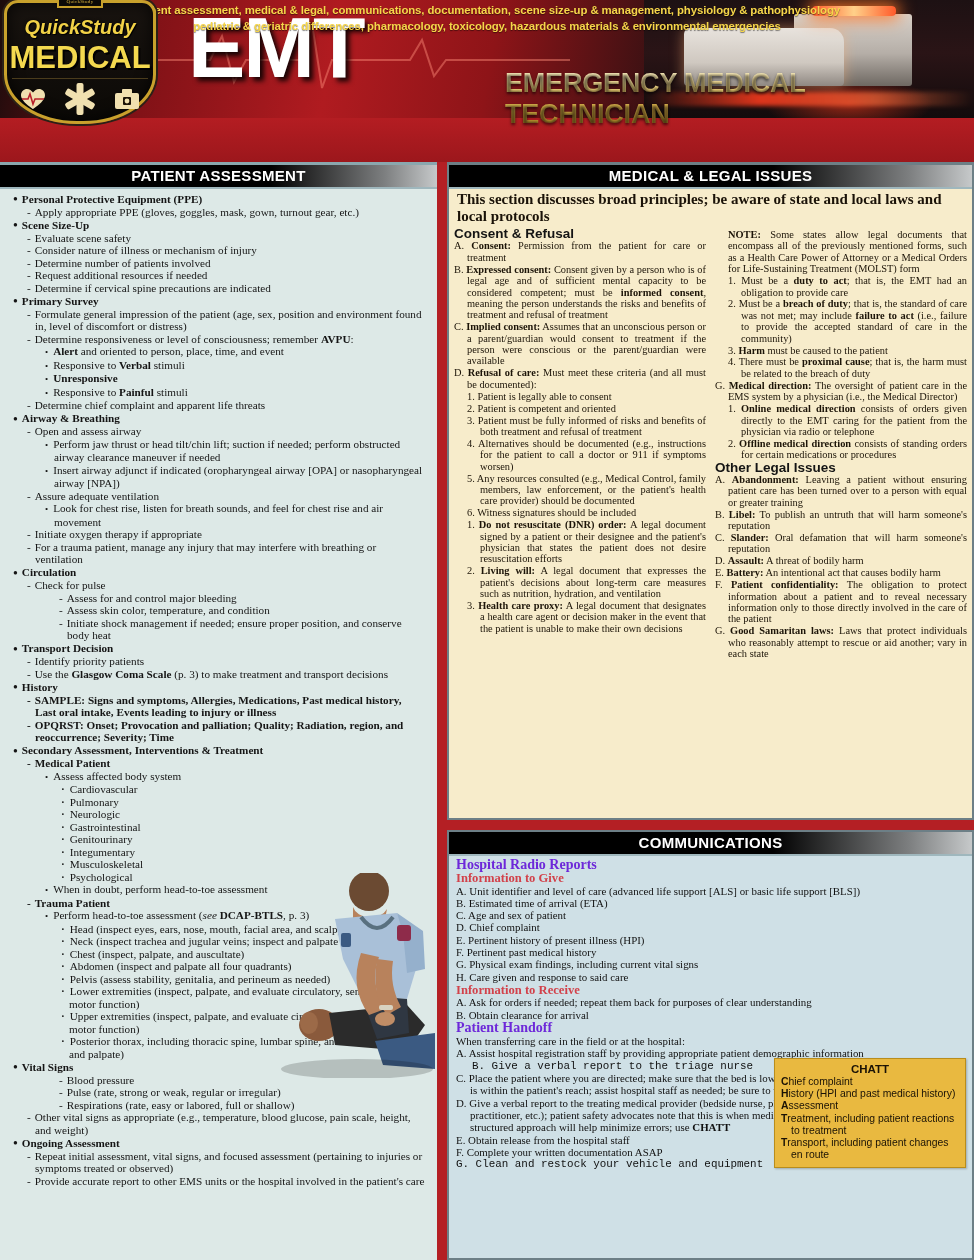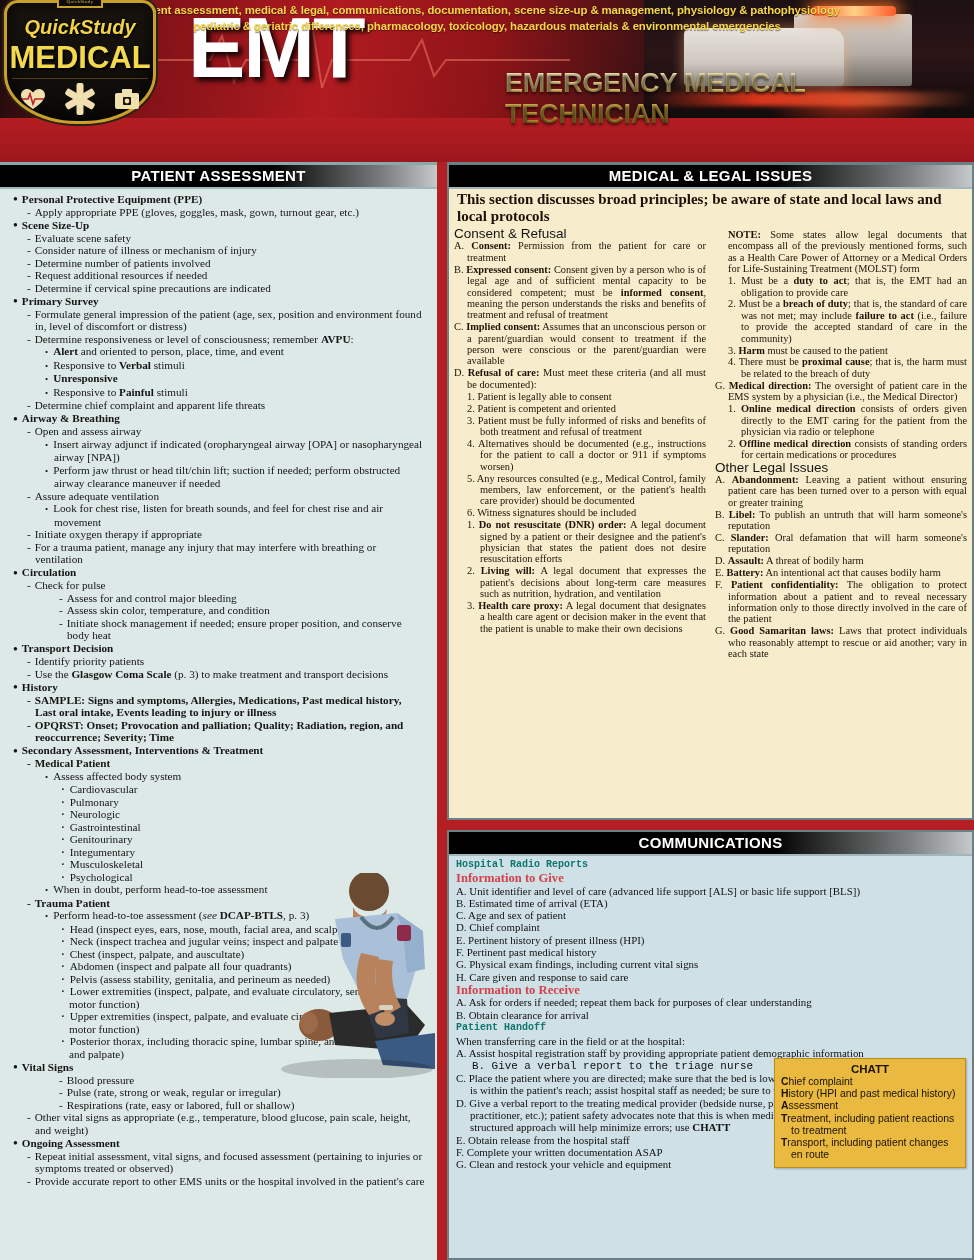--- a/index.html
+++ b/index.html
@@ -177,32 +177,32 @@
     width: 178px; height: 205px;
     pointer-events: none;
   }
 
   
   .ml-intro { font-size: 15px; padding: 2px 6px 2px 8px; font-weight: bold; color:#1a1208; }
   .ml-cols { display: flex; padding: 0 5px; gap: 9px; }
   .ml-col { width: 253px; font-size: 10.4px; line-height: 11.4px; color: #1c1408; text-align: justify; }
   .subhead {
     font-family: "Liberation Sans", sans-serif;
-    font-weight: normal; font-size: 13.5px; color: #141414;
+    font-weight: bold; font-size: 13.5px; color: #141414;
     margin: 1px 0 1px 0; text-align: left;
   }
   .al { margin-left: 13px; text-indent: -13px; margin-top: .5px; }
   .num { margin-left: 26px; text-indent: -13px; margin-top: .5px; }
   .note { margin-left: 13px; margin-top: 2px; }
 
   
   .comm-body { padding: 2px 6px 0 7px; font-size: 10.9px; line-height: 12.3px; color: #111; }
   .comm-h {
-    font-family: Liberation Mono, monospace;
-    font-weight: bold; font-size: 10px; color: #0f766e; margin: 1px 0 1px 0;
+    font-family: Liberation Serif, serif;
+    font-weight: bold; font-size: 14px; color: #6d28d9; margin: 1px 0 1px 0;
   }
   .comm-sh {
     font-family: "Liberation Serif", serif;
     font-weight: bold; font-size: 12.6px; color: #d2414a; margin: 1px 0 0 0;
   }
   .comm-item { margin-left: 14px; text-indent: -14px; }
   .comm-item.ind { margin-left: 22px; text-indent: -22px; }
 
   .chatt {
     position: absolute; right: 6px; bottom: 2px;
@@ -294,22 +294,22 @@
           <div class="lvl1">Primary Survey</div>
           <div class="lvl2">Formulate general impression of the patient (age, sex, position and environment found in, level of discomfort or distress)</div>
           <div class="lvl2">Determine responsiveness or level of consciousness; remember <b>AVPU</b>:</div>
           <div class="lvl3"><b>Alert</b> and oriented to person, place, time, and event</div>
           <div class="lvl3">Responsive to <b>Verbal</b> stimuli</div>
           <div class="lvl3"><b>Unresponsive</b></div>
           <div class="lvl3">Responsive to <b>Painful</b> stimuli</div>
           <div class="lvl2">Determine chief complaint and apparent life threats</div>
           <div class="lvl1">Airway &amp; Breathing</div>
           <div class="lvl2">Open and assess airway</div>
+          <div class="lvl3">Perform jaw thrust or head tilt/chin lift; suction if needed; perform obstructed airway clearance maneuver if needed</div>
           <div class="lvl3">Insert airway adjunct if indicated (oropharyngeal airway [OPA] or nasopharyngeal airway [NPA])</div>
-          <div class="lvl3">Perform jaw thrust or head tilt/chin lift; suction if needed; perform obstructed airway clearance maneuver if needed</div>
           <div class="lvl2">Assure adequate ventilation</div>
           <div class="lvl3">Look for chest rise, listen for breath sounds, and feel for chest rise and air movement</div>
           <div class="lvl2">Initiate oxygen therapy if appropriate</div>
           <div class="lvl2">For a trauma patient, manage any injury that may interfere with breathing or ventilation</div>
           <div class="lvl1">Circulation</div>
           <div class="lvl2">Check for pulse</div>
           <div class="lvl4d">Assess for and control major bleeding</div>
           <div class="lvl4d">Assess skin color, temperature, and condition</div>
           <div class="lvl4d">Initiate shock management if needed; ensure proper position, and conserve body heat</div>
           <div class="lvl1">Transport Decision</div>
@@ -443,21 +443,21 @@
         </div>
       <div class="comm-h">Patient Handoff</div>
       <div>When transferring care in the field or at the hospital:</div>
       <div id="comm-handoff">
           <div class="comm-item ind" style="margin-left: 14px; text-indent: -14px;">A. Assist hospital registration staff by providing appropriate patient demographic information</div>
           <div class="comm-item ind" style="margin-left: 30px; text-indent: -14px; font-family: Liberation Mono, monospace;">B. Give a verbal report to the triage nurse</div>
           <div class="comm-item ind" style="margin-left: 14px; text-indent: -14px;">C. Place the patient where you are directed; make sure that the bed is lowered, the side rails are up, and the call bell is within the patient's reach; assist hospital staff as needed; be sure to transfer the patient's personal effects</div>
           <div class="comm-item ind" style="margin-left: 14px; text-indent: -14px;">D. Give a verbal report to the treating medical provider (bedside nurse, physician, physician assistant, nurse practitioner, etc.); patient safety advocates note that this is when medical errors commonly occur; having a structured approach will help minimize errors; use <b>CHATT</b></div>
           <div class="comm-item ind" style="margin-left: 14px; text-indent: -14px;">E. Obtain release from the hospital staff</div>
           <div class="comm-item ind" style="margin-left: 14px; text-indent: -14px;">F. Complete your written documentation ASAP</div>
-          <div class="comm-item ind" style="margin-left: 14px; text-indent: -14px;">G. Clean and restock your vehicle and equipment</div>
+          <div class="comm-item ind" style="margin-left: 14px; text-indent: -14px; font-family: Liberation Mono, monospace;">G. Clean and restock your vehicle and equipment</div>
         </div>
 
       <div class="chatt">
         <div class="chatt-t">CHATT</div>
         <div id="chatt-items">
             <div class="chatt-i"><b>C</b>hief complaint</div>
             <div class="chatt-i"><b>H</b>istory (HPI and past medical history)</div>
             <div class="chatt-i"><b>A</b>ssessment</div>
             <div class="chatt-i"><b>T</b>reatment, including patient reactions</div>
             <div class="chatt-i cont">to treatment</div>

